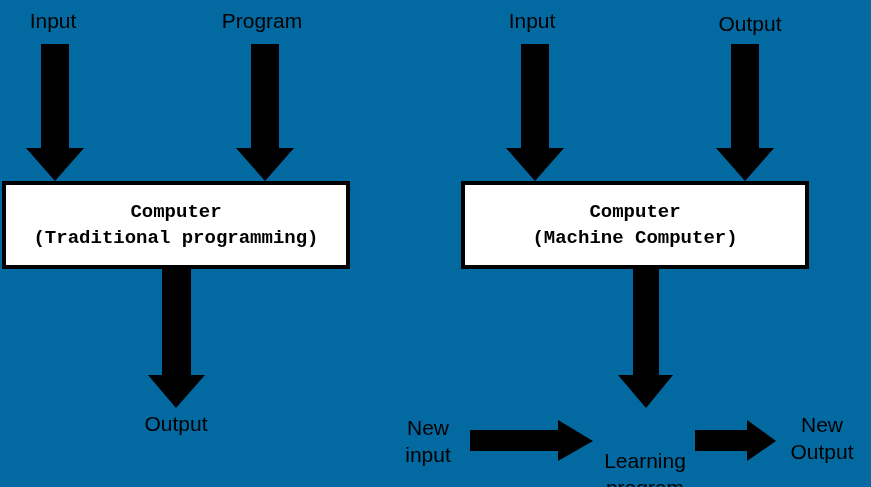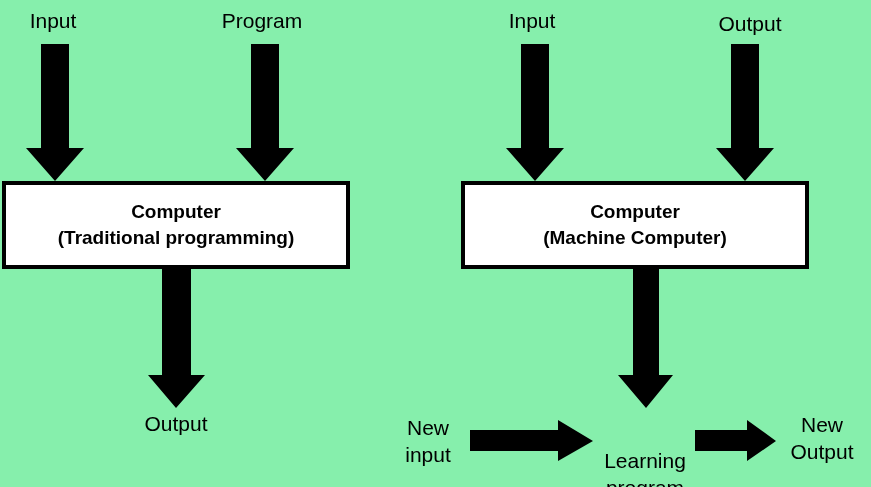--- a/index.html
+++ b/index.html
@@ -11,21 +11,21 @@
     width: 871px;
     height: 487px;
     overflow: hidden;
     font-family: "Liberation Sans", sans-serif;
     color: #000000;
   }
   #diagram-root {
     position: relative;
     width: 871px;
     height: 487px;
-    background: #86efac;
+    background: #0369a1;
   }
   .lbl {
     position: absolute;
     font-family: "Liberation Sans", sans-serif;
     font-size: 21px;
     line-height: 26px;
     color: #000000;
     white-space: pre;
     text-align: center;
     transform: translateX(-50%);
@@ -37,21 +37,21 @@
     position: absolute;
     box-sizing: border-box;
     border: 4px solid #000000;
     background: #ffffff;
     display: flex;
     flex-direction: column;
     align-items: center;
     justify-content: center;
   }
   .proc-title, .proc-sub {
-    font-family: Liberation Sans, sans-serif;
+    font-family: Liberation Mono, monospace;
     font-weight: bold;
     font-size: 19px;
     line-height: 26px;
     color: #000000;
     white-space: pre;
     text-align: left;
   }
   .arrow-svg {
     position: absolute;
     overflow: visible;

